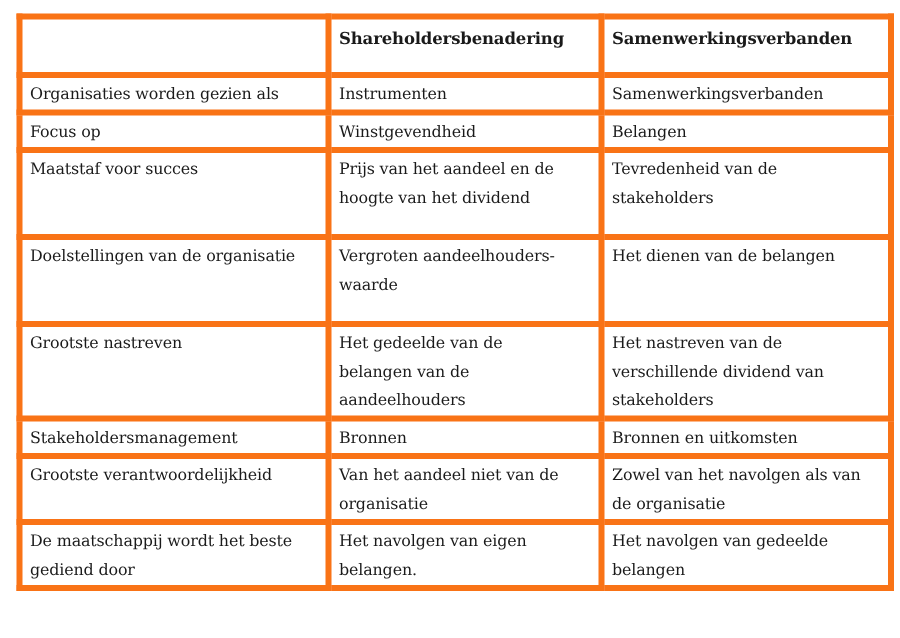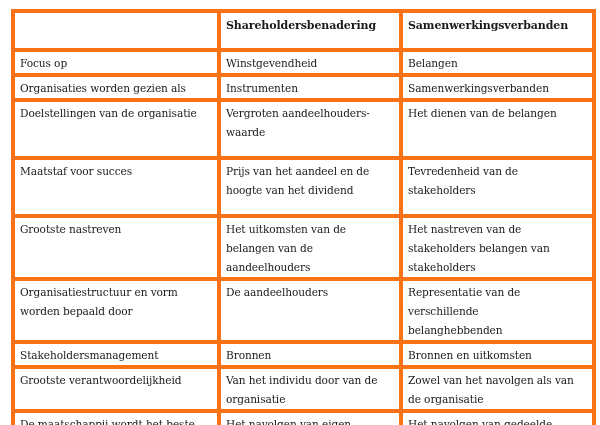--- a/index.html
+++ b/index.html
@@ -56,57 +56,52 @@
       <col class="c2">
       <col class="c3">
   </colgroup>
   <tbody>
       <tr class="h39">
     <th></th>
     <th>Shareholdersbenadering</th>
     <th>Samenwerkingsverbanden</th>
   </tr>
   <tr class="h19">
+    <td>Organisaties worden gezien als</td>
+    <td>Instrumenten</td>
+    <td>Samenwerkingsverbanden</td>
+  </tr>
+  <tr class="h19">
     <td>Focus op</td>
     <td>Winstgevendheid</td>
     <td>Belangen</td>
   </tr>
-  <tr class="h19">
-    <td>Organisaties worden gezien als</td>
-    <td>Instrumenten</td>
-    <td>Samenwerkingsverbanden</td>
+  <tr class="h58">
+    <td>Maatstaf voor succes</td>
+    <td>Prijs van het aandeel en de hoogte van het dividend</td>
+    <td style="padding-right:60px">Tevredenheid van de stakeholders</td>
   </tr>
   <tr class="h58">
     <td>Doelstellingen van de organisatie</td>
     <td style="padding-right:20px">Vergroten aandeelhouders-waarde</td>
     <td>Het dienen van de belangen</td>
   </tr>
   <tr class="h58">
-    <td>Maatstaf voor succes</td>
-    <td>Prijs van het aandeel en de hoogte van het dividend</td>
-    <td style="padding-right:60px">Tevredenheid van de stakeholders</td>
-  </tr>
-  <tr class="h58">
     <td>Grootste nastreven</td>
-    <td style="padding-right:40px">Het uitkomsten van de belangen van de aandeelhouders</td>
-    <td>Het nastreven van de stakeholders belangen van stakeholders</td>
-  </tr>
-  <tr class="h58">
-    <td>Organisatiestructuur en vorm worden bepaald door</td>
-    <td>De aandeelhouders</td>
-    <td style="padding-right:50px">Representatie van de verschillende belanghebbenden</td>
+    <td style="padding-right:40px">Het gedeelde van de belangen van de aandeelhouders</td>
+    <td>Het nastreven van de verschillende dividend van stakeholders</td>
   </tr>
   <tr class="h19">
     <td>Stakeholdersmanagement</td>
     <td>Bronnen</td>
     <td>Bronnen en uitkomsten</td>
   </tr>
   <tr class="h39b">
     <td>Grootste verantwoordelijkheid</td>
-    <td>Van het individu door van de organisatie</td>
+    <td>Van het aandeel niet van de organisatie</td>
     <td>Zowel van het navolgen  als van de organisatie</td>
   </tr>
   <tr class="h39b">
     <td>De maatschappij wordt het beste gediend door</td>
     <td>Het navolgen van eigen belangen.</td>
     <td>Het navolgen van gedeelde belangen</td>
   </tr>
 </tbody>
   </table>
 

